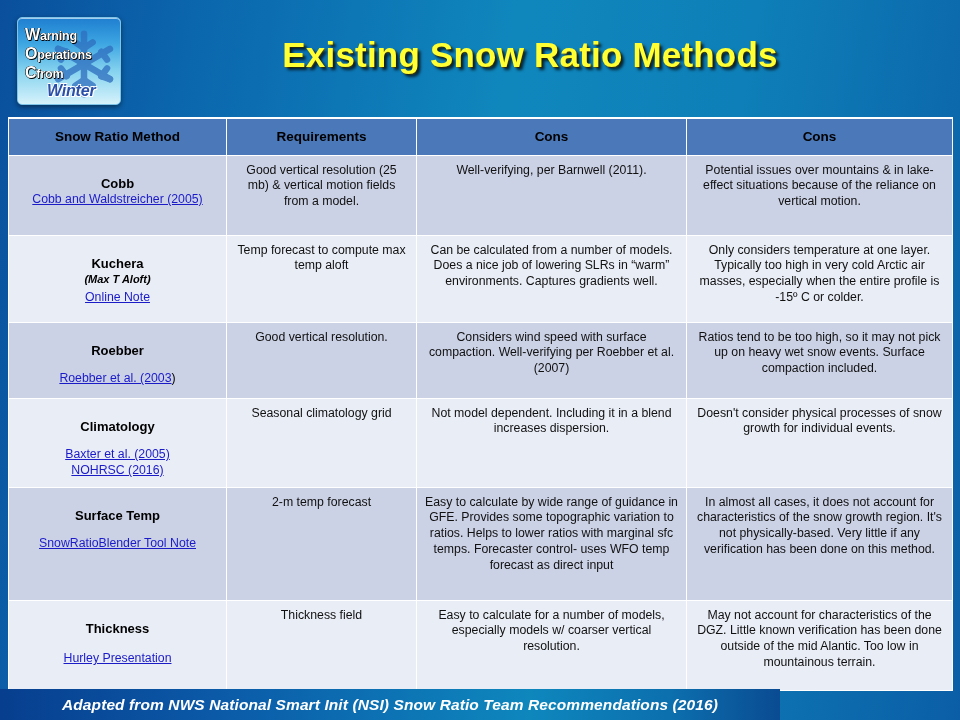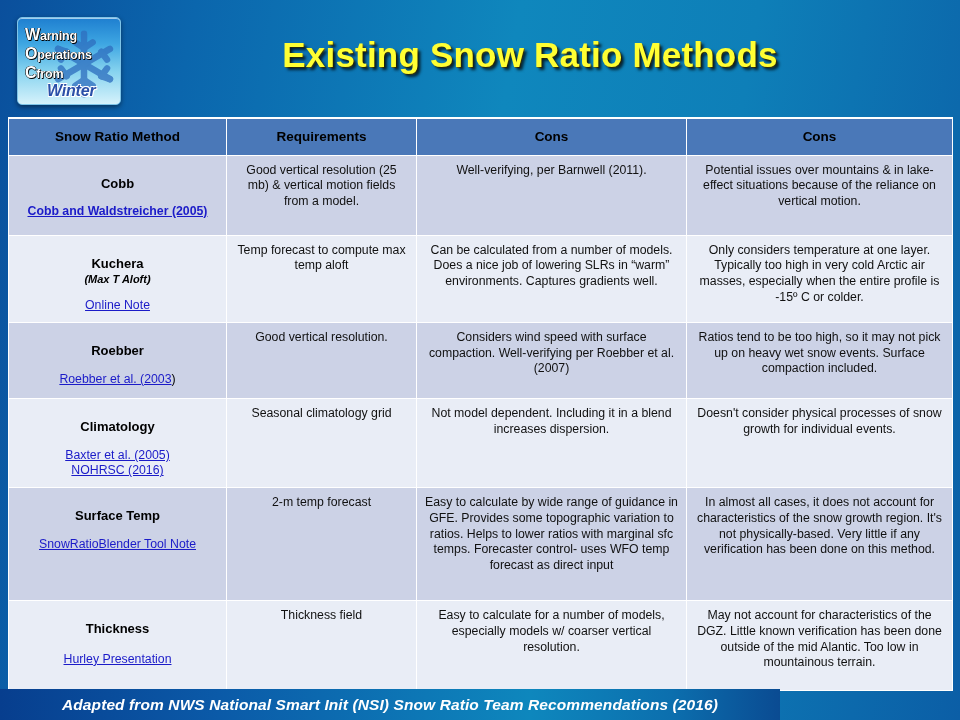--- a/index.html
+++ b/index.html
@@ -170,33 +170,33 @@
           <th>Snow Ratio Method</th>
           <th>Requirements</th>
           <th>Cons</th>
           <th>Cons</th>
         </tr>
       </thead>
       <tbody id="tbody">
           <tr class="odd r0">
             <td class="method">
               <div class="m-name">Cobb</div>
-              <div style="margin-top: 12px; font-weight: bold;">
+              <div style="">
                 <span class="m-link2">Cobb and Waldstreicher (2005)</span>
               </div>
             </td>
             <td>Good vertical resolution (25 mb) &amp; vertical motion fields from a model.</td>
             <td>Well-verifying, per Barnwell (2011).</td>
             <td>Potential issues over mountains &amp; in lake-effect situations because of the reliance on vertical motion.</td>
           </tr>
           <tr class="even r1">
             <td class="method">
               <div class="m-name">Kuchera</div>
               <div class="m-sub">(Max T Aloft)</div>
-              <div style="margin-top: 12px;">
+              <div style="margin-top: 4px;">
                 <span class="m-link2">Online Note</span>
               </div>
             </td>
             <td>Temp forecast to compute max temp aloft</td>
             <td>Can be calculated from a number of models. Does a nice job of lowering SLRs in “warm” environments. Captures gradients well.</td>
             <td>Only considers temperature at one layer. Typically too high in very cold Arctic air masses, especially when the entire profile is -15º C or colder.</td>
           </tr>
           <tr class="odd r2">
             <td class="method">
               <div class="m-name">Roebber</div>

